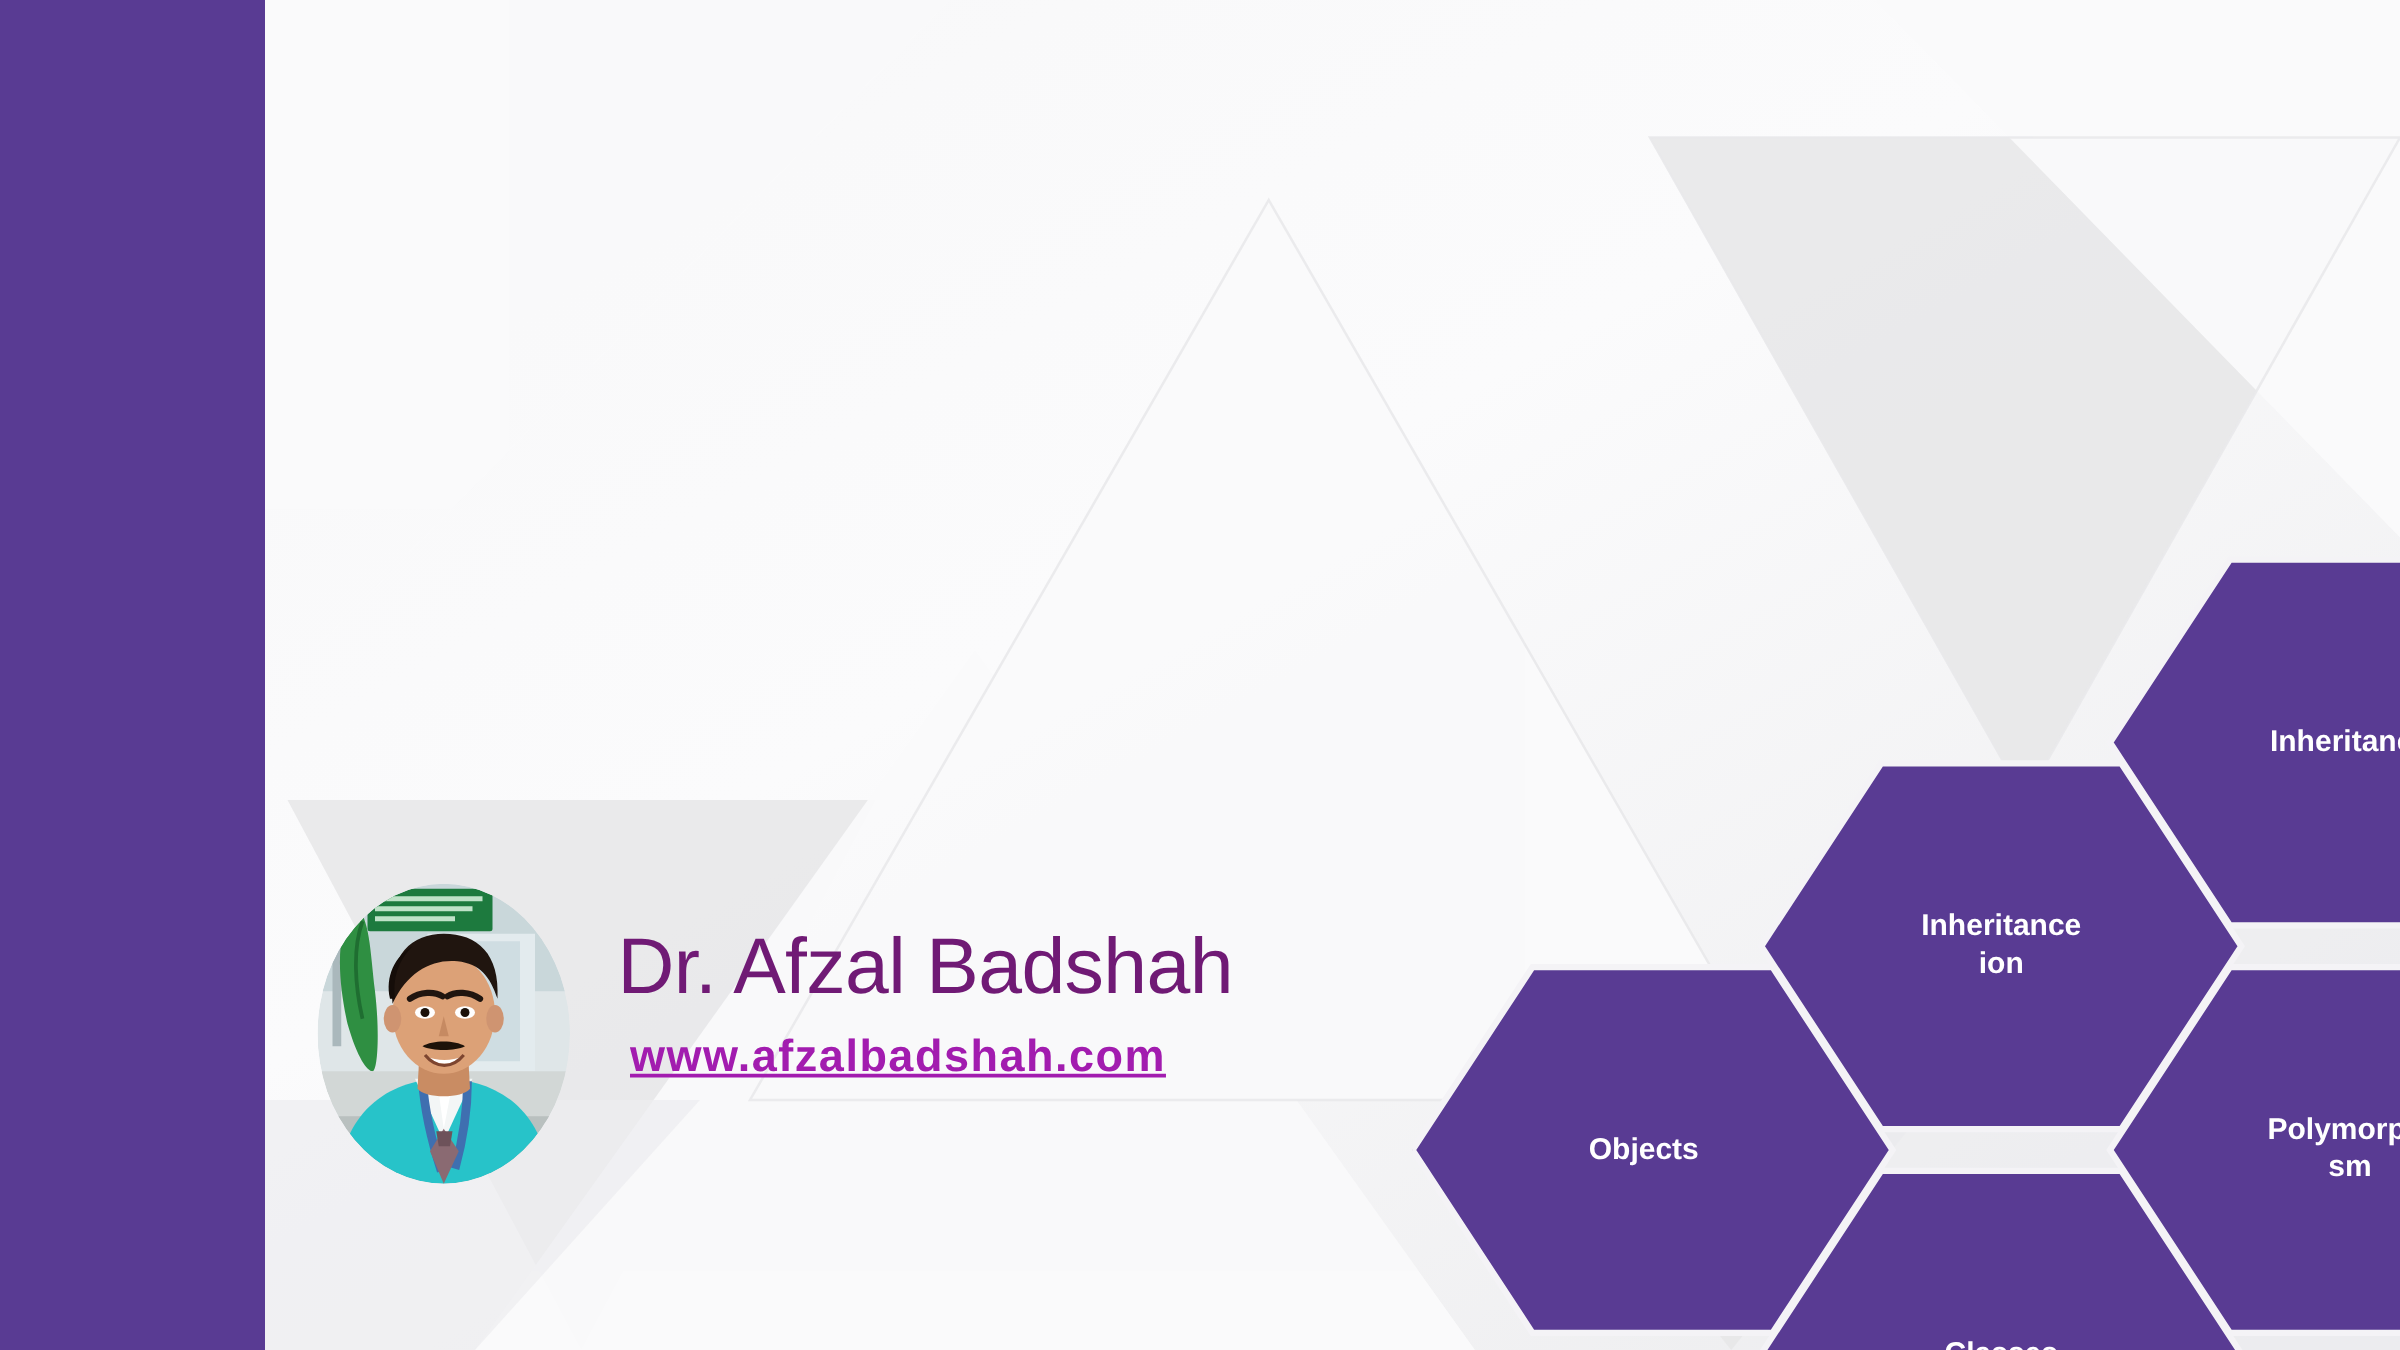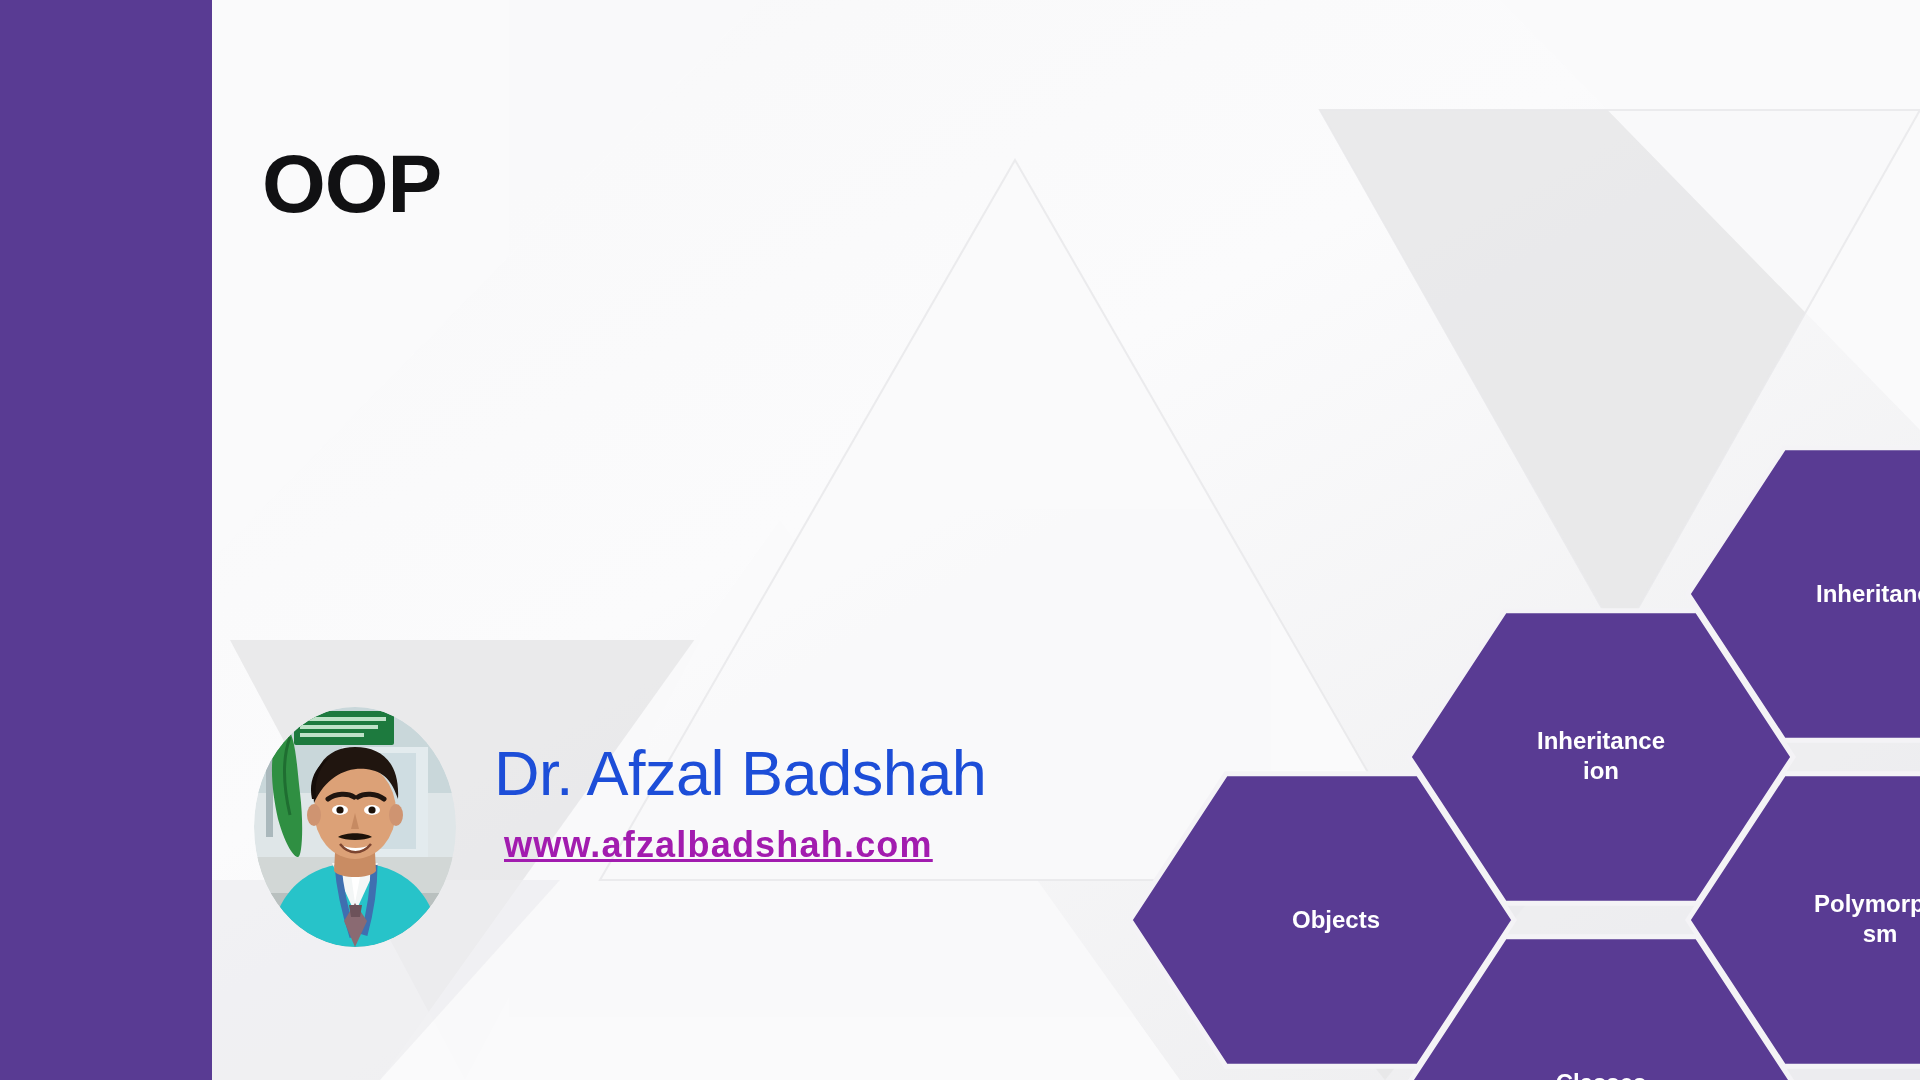--- a/index.html
+++ b/index.html
@@ -37,21 +37,21 @@
   }
   
   #author-photo {
     position:absolute; left:254px; top:707px;
     width:202px; height:240px; border-radius:50%;
     overflow:hidden;
   }
   #author-photo svg { display:block; }
   #author-name {
     position:absolute; left:494px; top:737px;
-    font-size:63px; font-weight:400; color:#1d4ed8;
+    font-size:63px; font-weight:400; color:#701a75;
     letter-spacing:-0.5px; white-space:nowrap;
   }
   #author-site {
     position:absolute; left:504px; top:824px;
     font-size:36px; font-weight:700; color:#a21caf;
     letter-spacing:1.2px; white-space:nowrap;
   }
   
   #hex-cluster { position:absolute; left:1130px; top:390px; width:790px; height:690px; }
   .hex-label {
@@ -90,21 +90,20 @@
       <polygon points="212,880 560,880 380,1080 212,1080"></polygon>
     </g>
     <g stroke="#e9e9eb" stroke-width="2" fill="none" opacity="0.9">
       <polygon points="1015,160 1430,880 600,880"></polygon>
       <polygon points="1320,110 1920,110 1620,640"></polygon>
     </g>
   </svg>
 
   <div id="sidebar-bar" style="background:#593b93"></div>
 
-  <div id="oop-heading">OOP</div>
 
 
   <div id="author-photo">
     <svg width="202" height="240" viewBox="0 0 202 240" aria-hidden="true">
       <defs>
         <clipPath id="ovalClip">
             <ellipse cx="101" cy="120" rx="101" ry="120"></ellipse>
           </clipPath>
       </defs>
       <g clip-path="url(#ovalClip)">
@@ -164,21 +163,21 @@
   <a id="author-site" href="#">www.afzalbadshah.com</a>
 
   <div id="hex-cluster">
     <svg id="hex-svg" width="790" height="690" viewBox="0 0 790 690" aria-hidden="true">
         <polygon points="384.00,530.00 288.00,676.32 96.00,676.32 0.00,530.00 96.00,383.68 288.00,383.68" fill="#593b93" stroke="#f4f3f6" stroke-width="5"></polygon>
         <polygon points="663.00,367.00 567.00,513.32 375.00,513.32 279.00,367.00 375.00,220.68 567.00,220.68" fill="#593b93" stroke="#f4f3f6" stroke-width="5"></polygon>
         <polygon points="942.00,204.00 846.00,350.32 654.00,350.32 558.00,204.00 654.00,57.68 846.00,57.68" fill="#593b93" stroke="#f4f3f6" stroke-width="5"></polygon>
         <polygon points="663.00,693.00 567.00,839.32 375.00,839.32 279.00,693.00 375.00,546.68 567.00,546.68" fill="#593b93" stroke="#f4f3f6" stroke-width="5"></polygon>
         <polygon points="942.00,530.00 846.00,676.32 654.00,676.32 558.00,530.00 654.00,383.68 846.00,383.68" fill="#593b93" stroke="#f4f3f6" stroke-width="5"></polygon>
       </svg>
-  <div class="hex-label" style="left: 101px; width: 210px; top: 514.5px;">
+  <div class="hex-label" style="left: 80px; width: 210px; top: 514.5px;">
         <div>Objects</div>
       </div><div class="hex-label" style="left: 366px; width: 210px; top: 336px;">
         <div>Inheritance</div>
         <div>ion</div>
       </div><div class="hex-label" style="left: 645px; width: 210px; top: 188.5px;">
         <div>Inheritance</div>
       </div><div class="hex-label" style="left: 366px; width: 210px; top: 677.5px;">
         <div>Classes</div>
       </div><div class="hex-label" style="left: 645px; width: 210px; top: 499px;">
         <div>Polymorphi</div>

